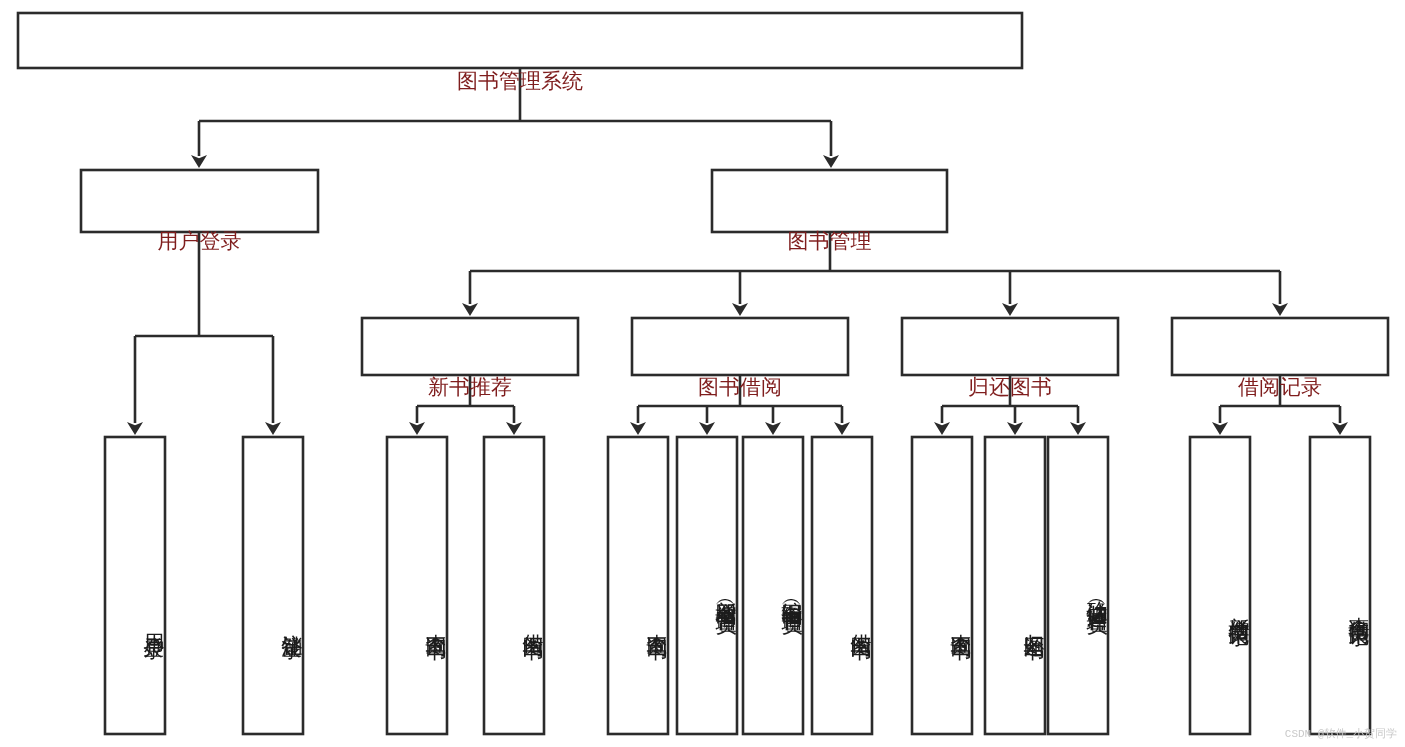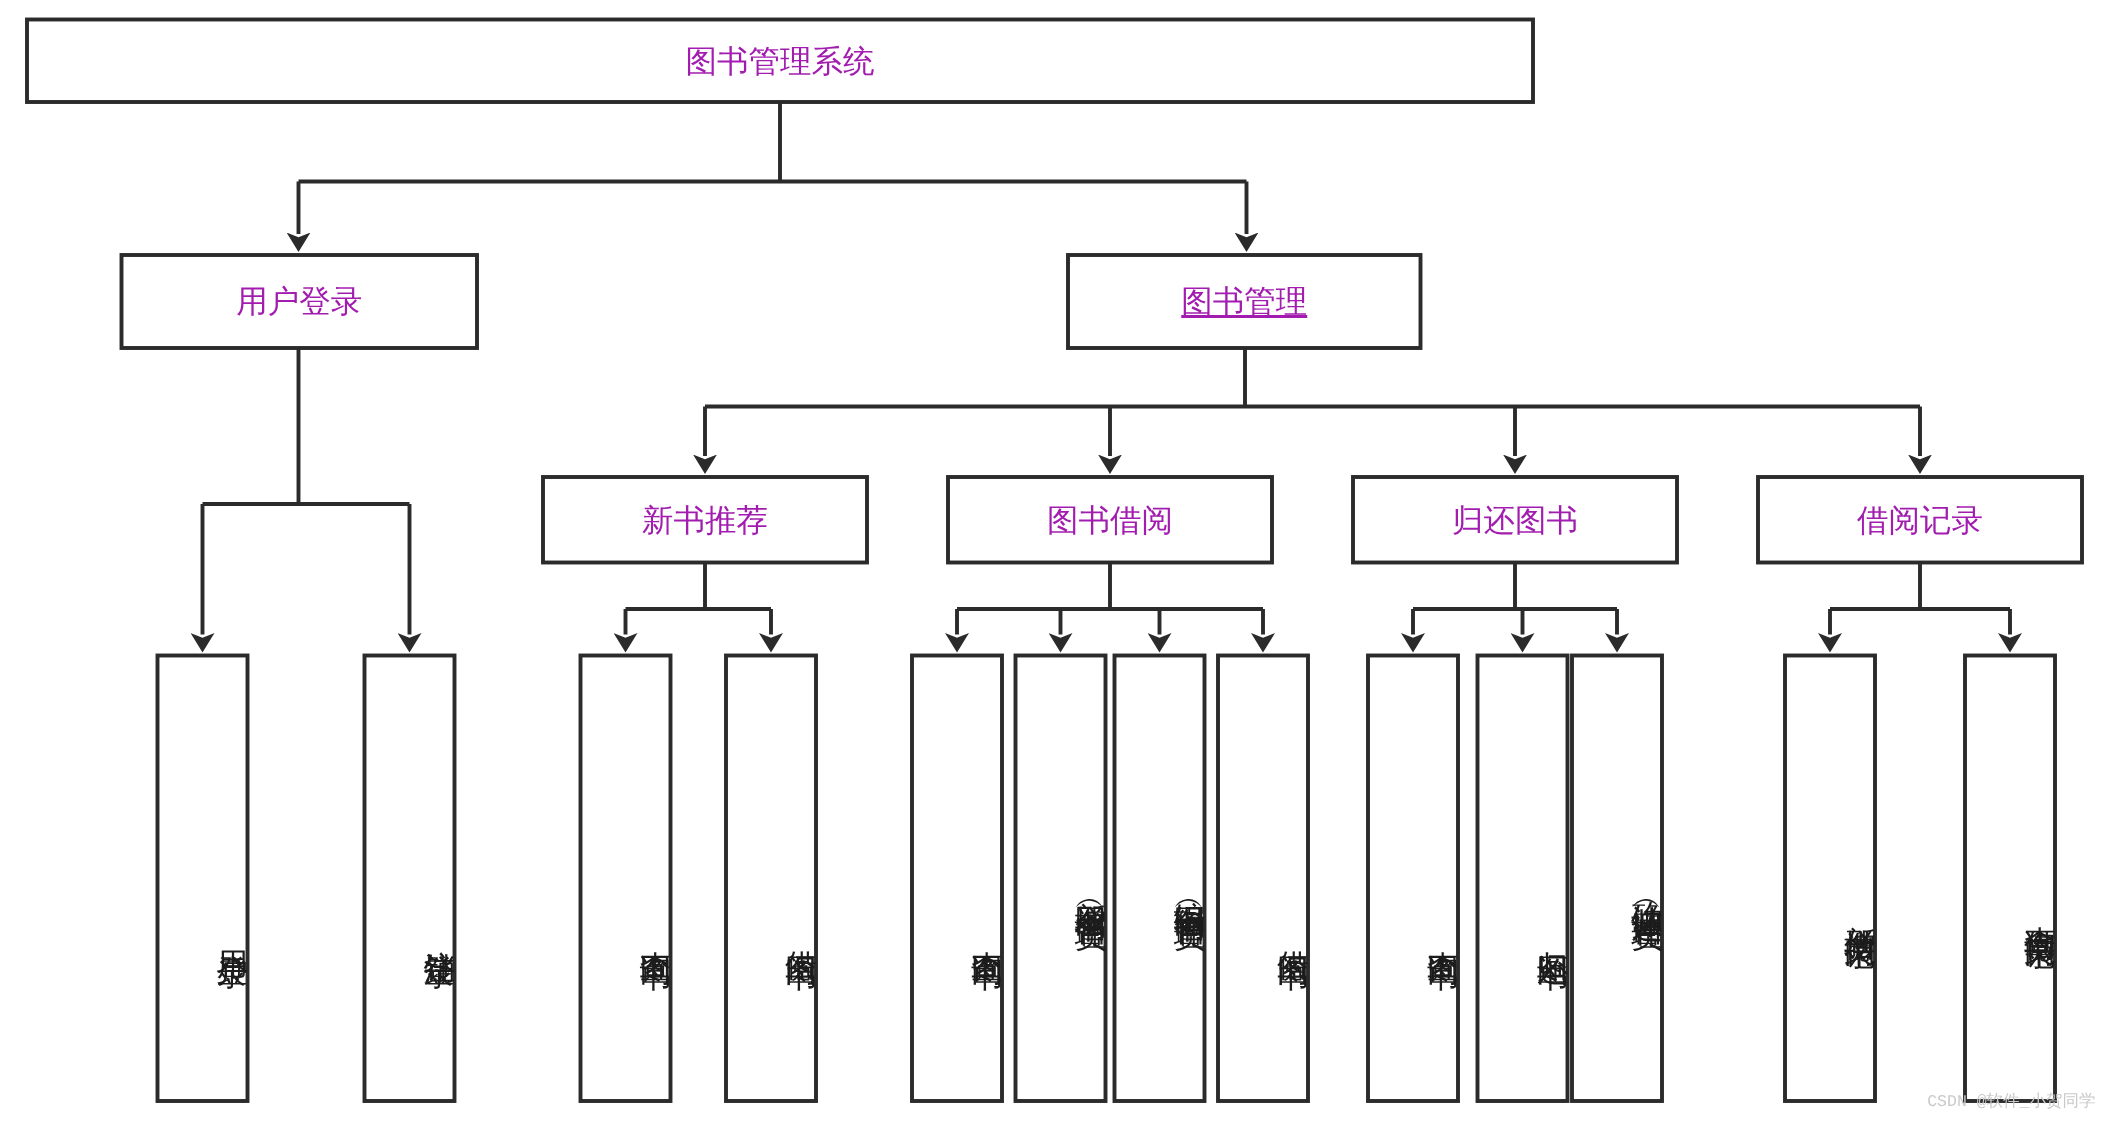--- a/index.html
+++ b/index.html
@@ -9,22 +9,22 @@
   svg.flow{position:absolute;top:0;left:0;width:1405px;height:747px;}
   .node-rect{fill:#ffffff;stroke:#2b2b2b;stroke-width:2.6;}
   .conn{stroke:#2b2b2b;stroke-width:2.6;fill:none;}
   .arrow-head{fill:#2b2b2b;stroke:none;}
   .vbox-text{position:absolute;writing-mode:vertical-rl;text-orientation:upright;
              font-size:21px;color:#1c1c1c;line-height:1.05;letter-spacing:2px;
              font-family:"Liberation Sans","DejaVu Sans",sans-serif;
              display:flex;align-items:flex-start;justify-content:center;
              white-space:nowrap;pointer-events:none;}
   .hbox-text{position:absolute;display:flex;align-items:center;justify-content:center;
-             font-size:21px;color:#a21caf;
-             font-family:"Liberation Sans","DejaVu Sans",sans-serif;}
+             font-size:21px;color:#7f1d1d;
+             font-family:"Liberation Sans","DejaVu Sans",sans-serif;margin-top:40px;}
   .watermark{position:absolute;right:8px;bottom:6px;font-size:11px;
              color:#c9c9c9;font-family:Liberation Mono, monospace;
              white-space:nowrap;}
 </style>
 </head>
 <body>
 
 <div id="chart-root">
 
   <svg class="flow" viewBox="0 0 1405 747">
@@ -93,21 +93,21 @@
     <path class="conn" d="M1078,406 L1078,423" marker-end="url(#ah)"></path>
 
     <path class="conn" d="M1280,375 L1280,406"></path>
     <path class="conn" d="M1220,406 L1340,406"></path>
     <path class="conn" d="M1220,406 L1220,423" marker-end="url(#ah)"></path>
     <path class="conn" d="M1340,406 L1340,423" marker-end="url(#ah)"></path>
   </svg>
 
   <div class="hbox-text" style="left:18px;top:13px;width:1004px;height:55px;">图书管理系统</div>
   <div class="hbox-text" style="left:81px;top:170px;width:237px;height:62px;">用户登录</div>
-  <div class="hbox-text" style="left:712px;top:170px;width:235px;height:62px;text-decoration:underline;">图书管理</div>
+  <div class="hbox-text" style="left:712px;top:170px;width:235px;height:62px;">图书管理</div>
 
   <div class="hbox-text" style="left:362px;top:318px;width:216px;height:57px;border-radius:18px;">新书推荐</div>
   <div class="hbox-text" style="left:632px;top:318px;width:216px;height:57px;">图书借阅</div>
   <div class="hbox-text" style="left:902px;top:318px;width:216px;height:57px;">归还图书</div>
   <div class="hbox-text" style="left:1172px;top:318px;width:216px;height:57px;text-align:center;">借阅记录</div>
 
   <div class="vbox-text" style="left:105px;top:437px;width:60px;height:297px;padding-top:70px;box-sizing:border-box;">用户登录</div>
   <div class="vbox-text" style="left:243px;top:437px;width:60px;height:297px;padding-top:70px;box-sizing:border-box;">注销登录</div>
   <div class="vbox-text" style="left:387px;top:437px;width:60px;height:297px;padding-top:70px;box-sizing:border-box;">查询图书</div>
   <div class="vbox-text" style="left:484px;top:437px;width:60px;height:297px;padding-top:70px;box-sizing:border-box;">借阅图书</div>

